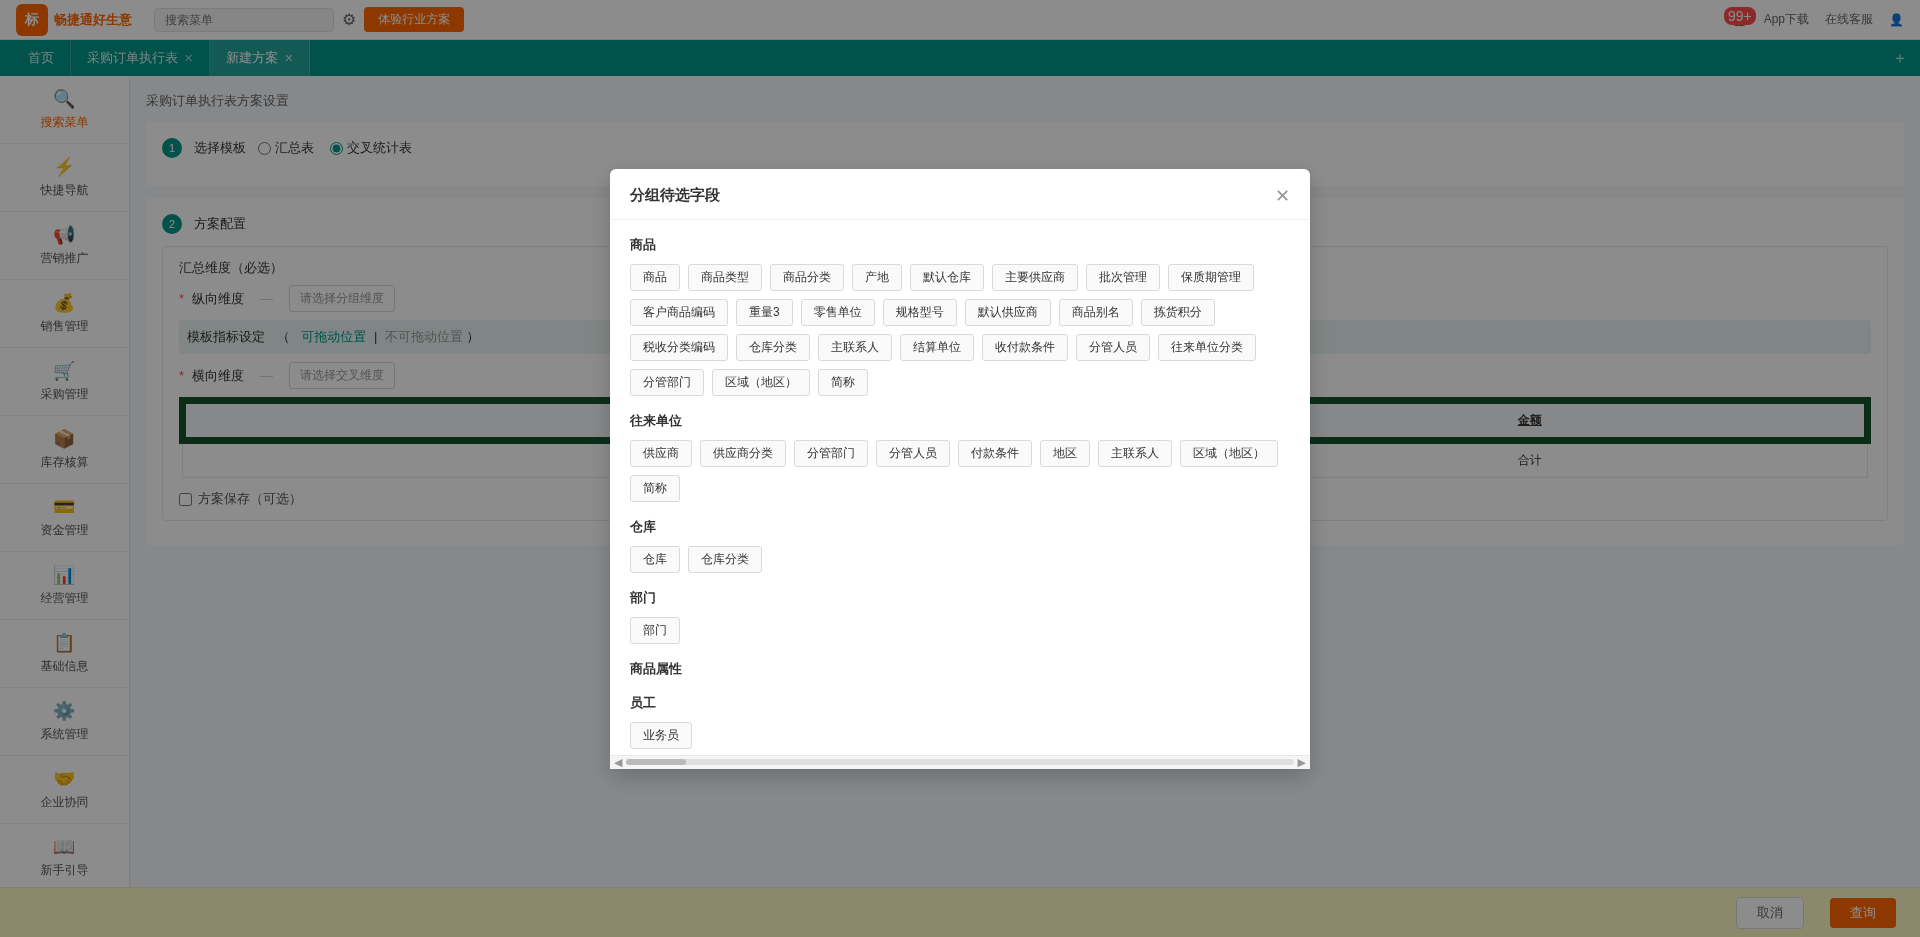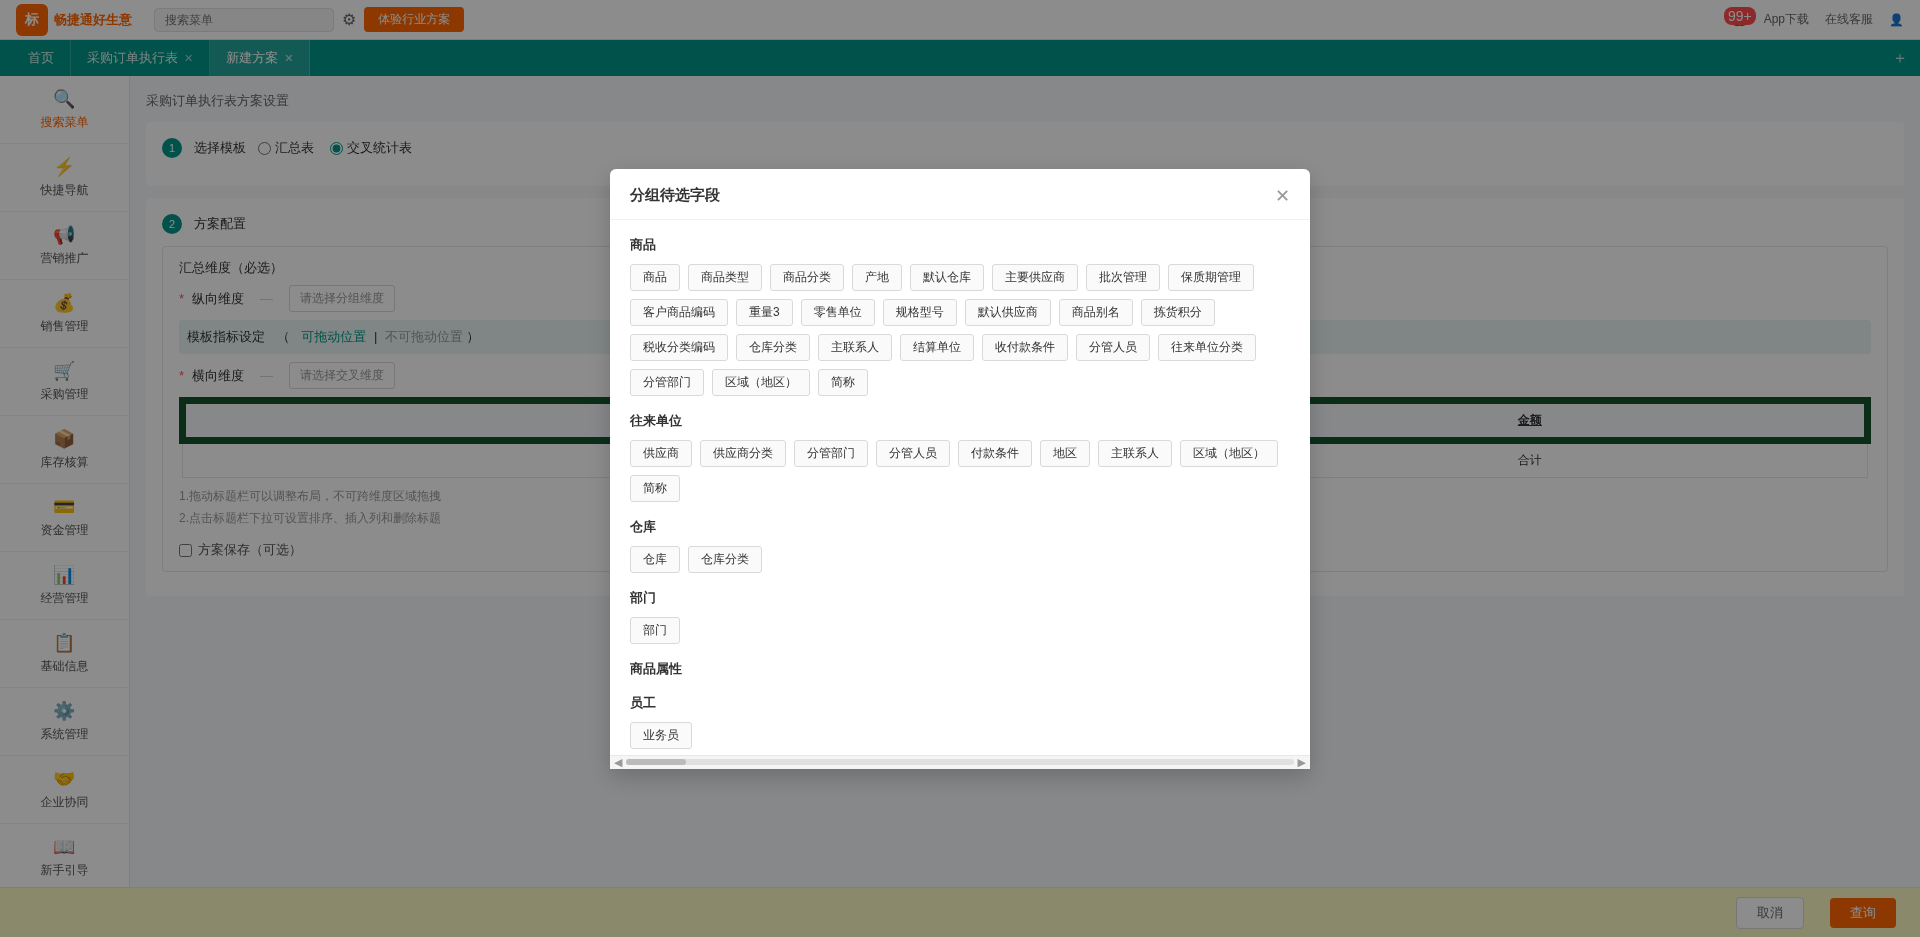--- a/index.html
+++ b/index.html
@@ -253,24 +253,20 @@
               <th>金额</th>
             </tr>
           </thead>
           <tbody>
             <tr>
               <td>合计</td>
               <td>合计</td>
             </tr>
           </tbody>
         </table>
-        <div class="tip-text">
-          <div>1.拖动标题栏可以调整布局，不可跨维度区域拖拽</div>
-          <div>2.点击标题栏下拉可设置排序、插入列和删除标题</div>
-        </div>
         <div class="save-row">
           <input type="checkbox" style="">
           <span>方案保存（可选）</span>
         </div>
       </div>
     </div>
   </div>
 </div>
 
 <div class="bottom-bar">

